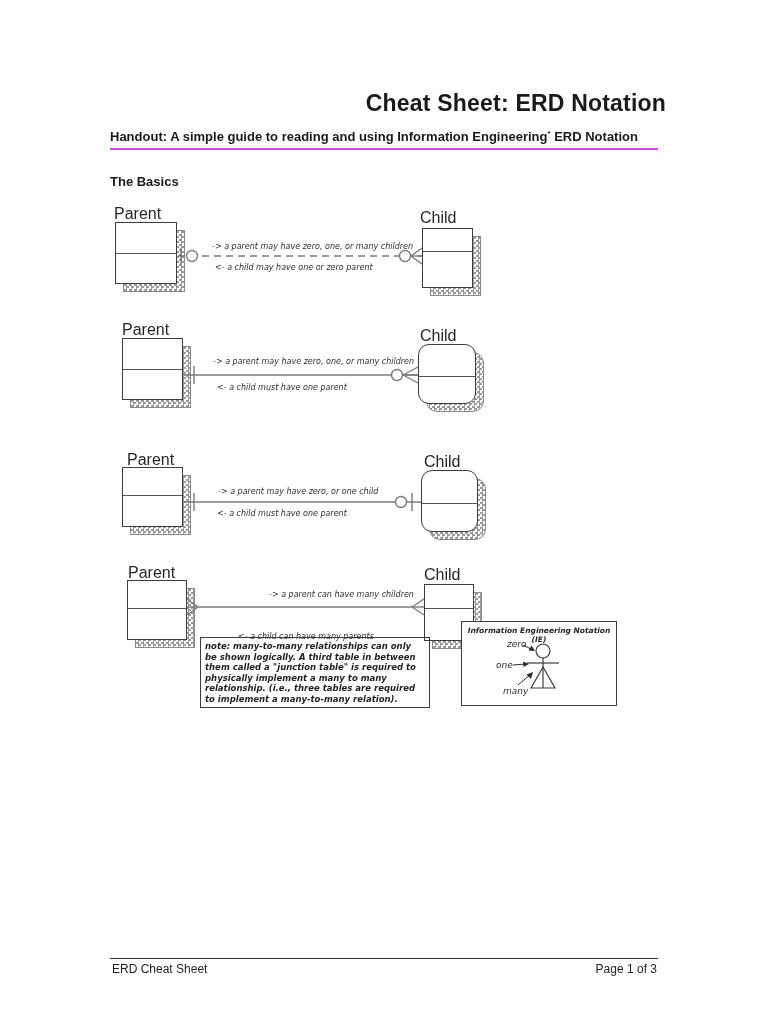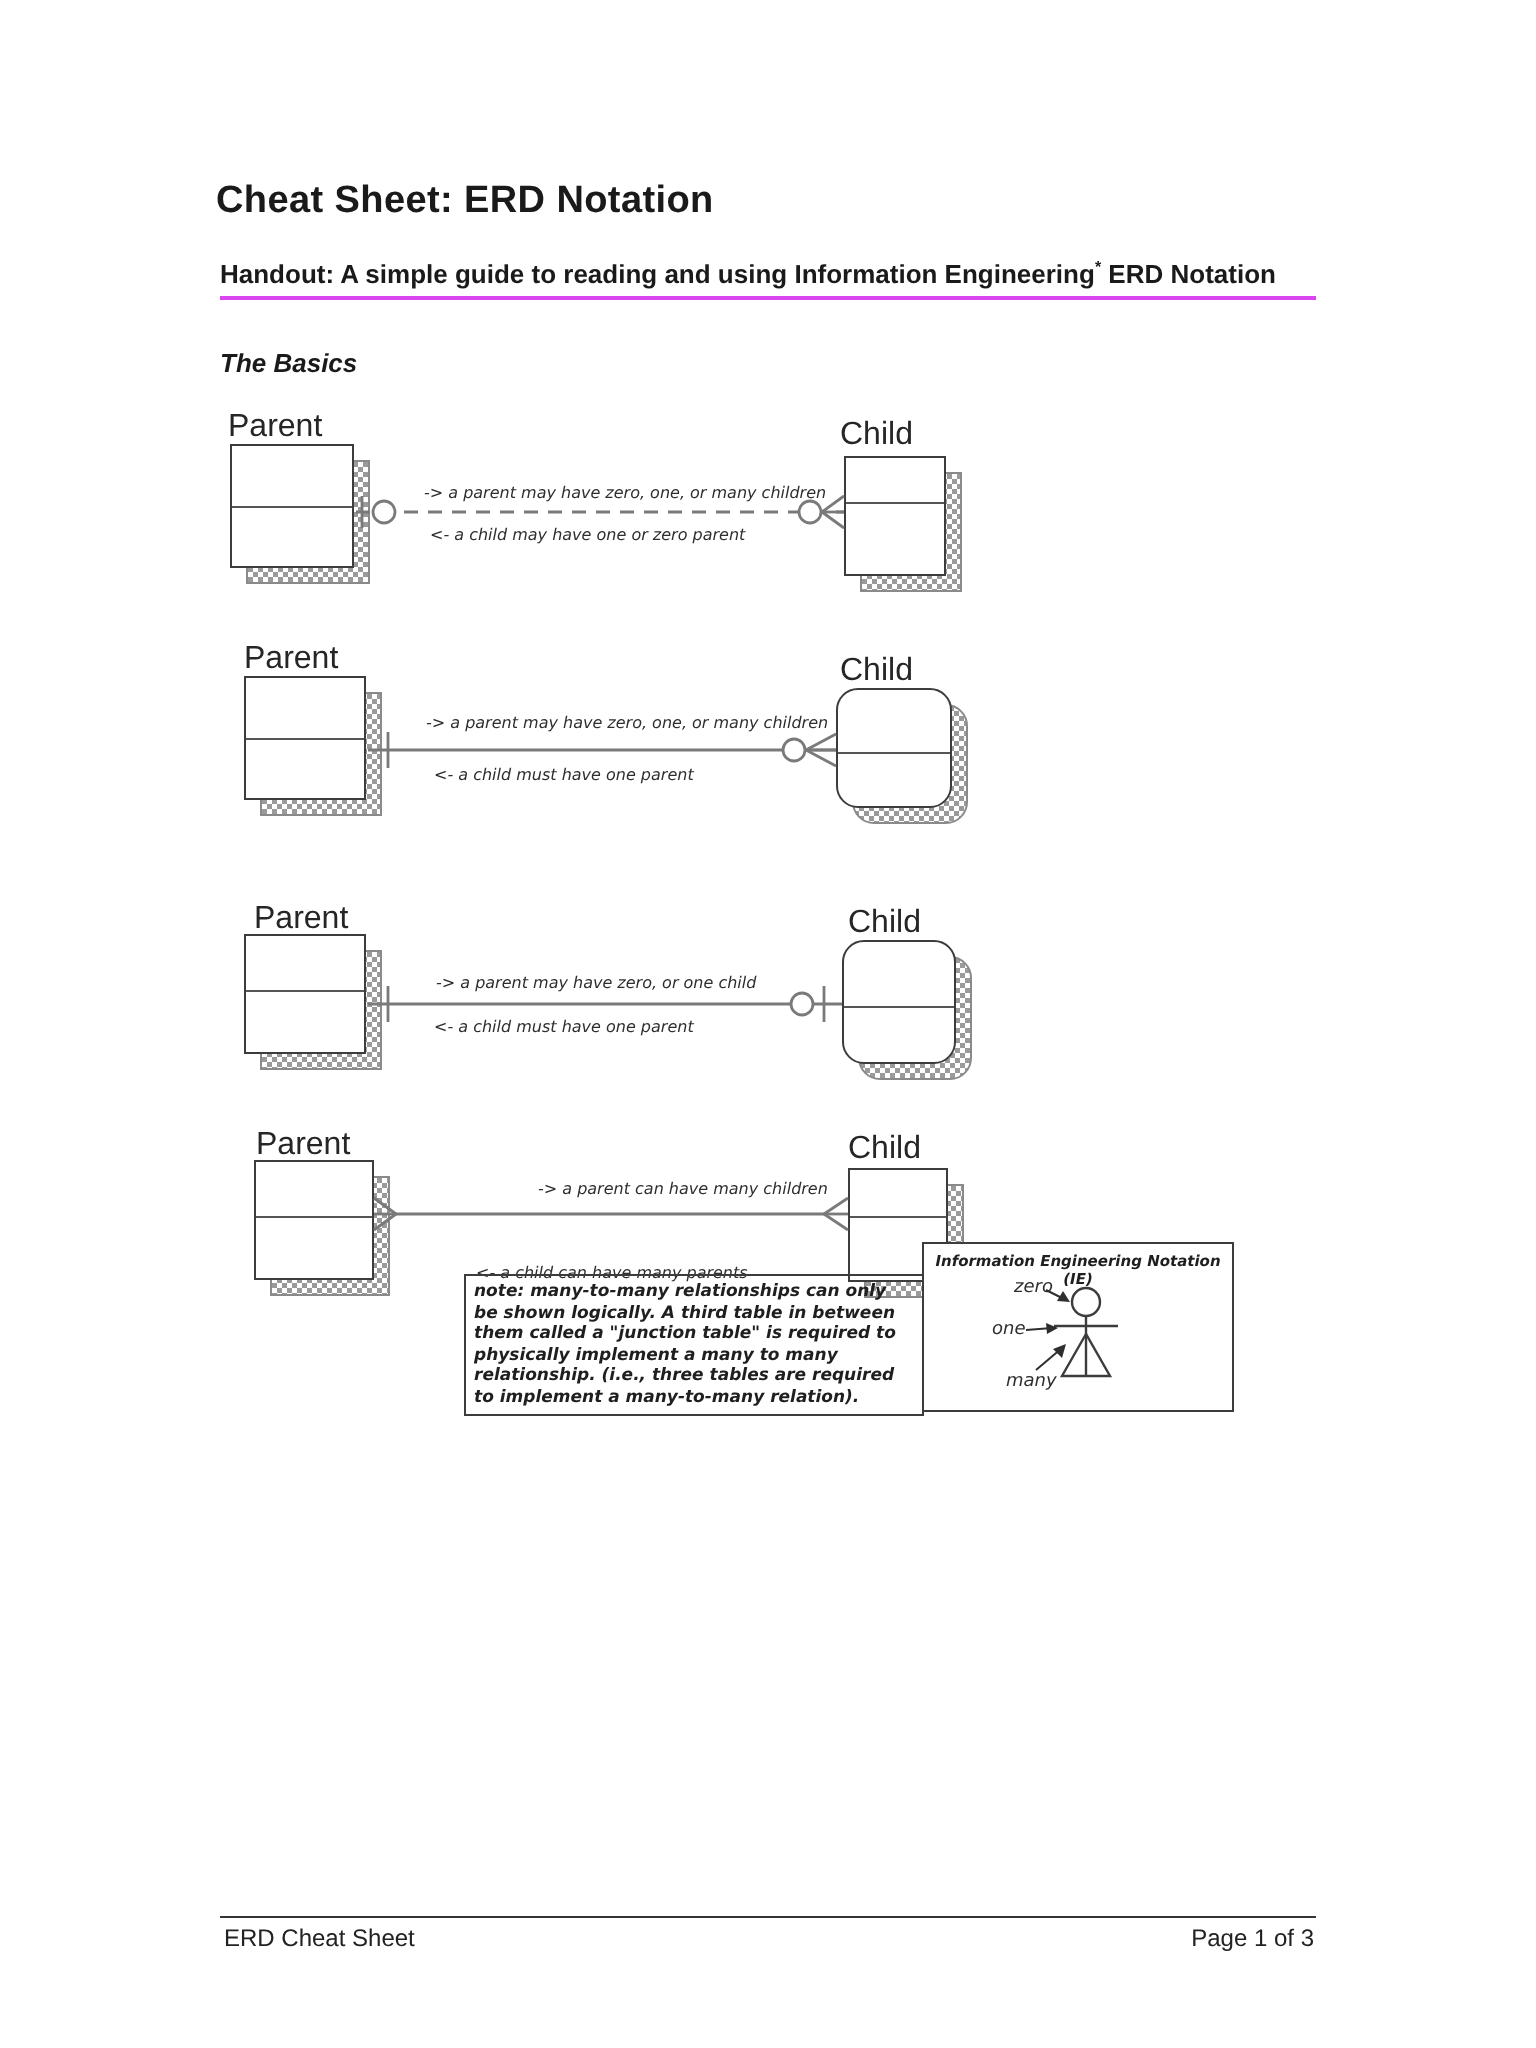--- a/index.html
+++ b/index.html
@@ -1,40 +1,40 @@
 <!DOCTYPE html>
 <html><head>
 <meta charset="utf-8">
 <style>
   html,body{margin:0;padding:0;}
   body{
     width:768px;height:1024px;background:#ffffff;position:relative;
     font-family:"Liberation Sans",sans-serif;color:#1a1a1a;overflow:hidden;
   }
   .abs{position:absolute;}
-  .page-title{left:108px;top:90px;width:548px;text-align:left;
-    font-size:19px;font-weight:bold;letter-spacing:0.2px;}
+  .page-title{left:118px;top:90px;width:548px;text-align:right;
+    font-size:23px;font-weight:bold;letter-spacing:0.2px;}
   .subtitle{left:110px;top:129px;width:548px;font-size:13px;font-weight:bold;
     padding-bottom:4px;border-bottom:2px solid #d946ef;}
   .subtitle sup{font-size:8px;}
-  .section-heading{left:110px;top:174px;font-size:13px;font-weight:bold;font-style:italic;}
+  .section-heading{left:110px;top:174px;font-size:13px;font-weight:bold;}
   .elabel{font-size:16px;color:#262626;}
   .entity{background:#fff;border:1px solid #3c3c3c;box-sizing:border-box;}
   .entity .divider{position:absolute;left:0;right:0;border-top:1px solid #555;}
   .shadow{
     background:
       conic-gradient(#9a9a9a 0.25turn,#ffffff 0.25turn 0.5turn,#9a9a9a 0.5turn 0.75turn,#ffffff 0.75turn);
     background-size:5px 5px;border:1px solid #8a8a8a;box-sizing:border-box;
   }
   .rounded{border-radius:11px;}
   .rlabel{font-style:italic;font-size:8px;color:#2e2e2e;white-space:nowrap;
     font-family:"DejaVu Sans",sans-serif;}
   .note-box{left:200px;top:637px;width:220px;border:1px solid #3c3c3c;
     padding:3px 4px;font-size:8.5px;font-weight:bold;font-style:italic;
-    line-height:1.24;color:#1f1f1f;font-family:"DejaVu Sans",sans-serif;margin-left:32px;}
+    line-height:1.24;color:#1f1f1f;font-family:"DejaVu Sans",sans-serif;}
   .legend-box{left:461px;top:621px;width:156px;height:85px;
     border:1px solid #3c3c3c;background:#fff;box-sizing:border-box;}
   .legend-title{position:absolute;left:0;right:0;top:4px;text-align:center;
     font-size:7.5px;font-weight:bold;font-style:italic;color:#1f1f1f;
     font-family:"DejaVu Sans",sans-serif;}
   .legend-label{font-style:italic;font-size:9px;color:#2e2e2e;
     font-family:"DejaVu Sans",sans-serif;}
   .footer-rule{left:110px;top:958px;width:548px;border-top:1px solid #333;}
   .footer-text{top:962px;font-size:12px;color:#222;}
   svg.overlay{position:absolute;left:0;top:0;pointer-events:none;}

